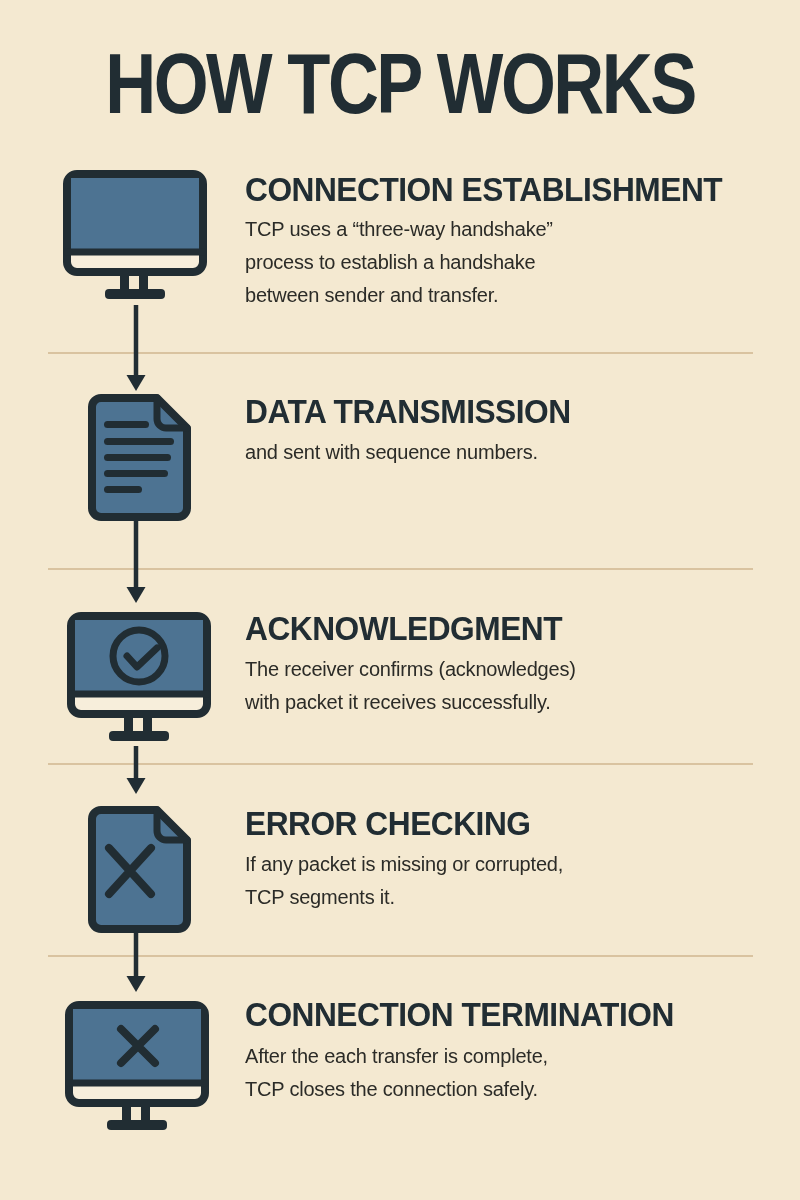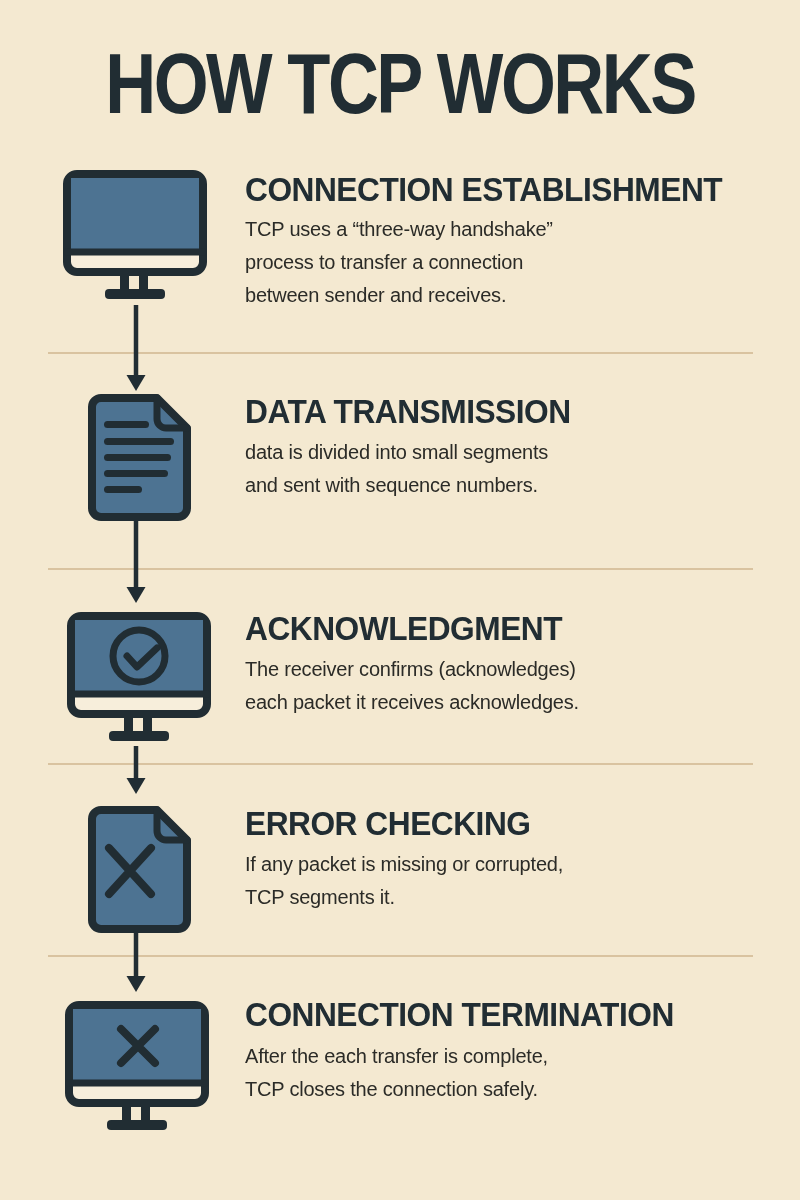--- a/index.html
+++ b/index.html
@@ -65,42 +65,41 @@
     <rect x="5" y="5" width="136" height="98" rx="10" fill="var(--chin)" stroke="var(--ink)" stroke-width="8"></rect>
     <rect x="9" y="9" width="128" height="74" fill="var(--blue)"></rect>
     <line x1="5" y1="83" x2="141" y2="83" class="stroke" stroke-width="7"></line>
     <rect x="58" y="103" width="9" height="19" class="fill-ink"></rect>
     <rect x="77" y="103" width="9" height="19" class="fill-ink"></rect>
     <rect x="43" y="120" width="60" height="10" rx="4" class="fill-ink"></rect>
   </svg>
   <h2 class="step-heading" style="top:170px">CONNECTION ESTABLISHMENT</h2>
   <div class="step-body" style="top:213px">
     <div>TCP uses a “three-way handshake”</div>
-    <div>process to transfer a connection</div>
-    <div>between sender and receives.</div>
+    <div>process to establish a handshake</div>
+    <div>between sender and transfer.</div>
   </div>
 
   <div class="divider" style="top:352px"></div>
   <svg class="arrow" style="top:305px" width="22" height="86" viewBox="0 0 22 86">
     <line x1="11" y1="0" x2="11" y2="71" class="stroke" stroke-width="4.5"></line>
     <polygon points="1.5,70 20.5,70 11,86" class="fill-ink"></polygon>
   </svg>
 
   <svg class="icon" style="left:80px;top:393px" width="112" height="128" viewBox="0 0 112 128">
     <path d="M21 5 H77 L107 35 V115 a9 9 0 0 1 -9 9 H21 a9 9 0 0 1 -9 -9 V14 a9 9 0 0 1 9 -9 Z" fill="var(--blue)" stroke="var(--ink)" stroke-width="8" stroke-linejoin="round"></path>
     <path d="M77 5 V26 a9 9 0 0 0 9 9 H107" class="stroke" stroke-width="7"></path>
     <rect x="24" y="28" width="45" height="7" rx="3.5" class="fill-ink"></rect>
     <rect x="24" y="45" width="70" height="7" rx="3.5" class="fill-ink"></rect>
     <rect x="24" y="61" width="67" height="7" rx="3.5" class="fill-ink"></rect>
     <rect x="24" y="77" width="64" height="7" rx="3.5" class="fill-ink"></rect>
     <rect x="24" y="93" width="38" height="7" rx="3.5" class="fill-ink"></rect>
   </svg>
   <h2 class="step-heading" style="top:392px">DATA TRANSMISSION</h2>
   <div class="step-body" style="top:436px">
-    <div>data is divided into small segments</div>
     <div>and sent with sequence numbers.</div>
   </div>
 
   <div class="divider" style="top:568px"></div>
   <svg class="arrow" style="top:521px" width="22" height="82" viewBox="0 0 22 82">
     <line x1="11" y1="0" x2="11" y2="67" class="stroke" stroke-width="4.5"></line>
     <polygon points="1.5,66 20.5,66 11,82" class="fill-ink"></polygon>
   </svg>
 
   <svg class="icon" style="left:66px;top:611px" width="146" height="132" viewBox="0 0 146 132">
@@ -109,21 +108,21 @@
     <line x1="5" y1="83" x2="141" y2="83" class="stroke" stroke-width="7"></line>
     <circle cx="73" cy="45" r="26" class="stroke" stroke-width="7"></circle>
     <path d="M61 45 l10 11 l20 -19" class="stroke" stroke-width="7"></path>
     <rect x="58" y="103" width="9" height="19" class="fill-ink"></rect>
     <rect x="77" y="103" width="9" height="19" class="fill-ink"></rect>
     <rect x="43" y="120" width="60" height="10" rx="4" class="fill-ink"></rect>
   </svg>
   <h2 class="step-heading" style="top:609px">ACKNOWLEDGMENT</h2>
   <div class="step-body" style="top:653px">
     <div>The receiver confirms (acknowledges)</div>
-    <div>each packet it receives acknowledges.</div>
+    <div>with packet it receives successfully.</div>
   </div>
 
   <div class="divider" style="top:763px"></div>
   <svg class="arrow" style="top:746px" width="22" height="48" viewBox="0 0 22 48">
     <line x1="11" y1="0" x2="11" y2="33" class="stroke" stroke-width="4.5"></line>
     <polygon points="1.5,32 20.5,32 11,48" class="fill-ink"></polygon>
   </svg>
 
   <svg class="icon" style="left:80px;top:805px" width="112" height="128" viewBox="0 0 112 128">
     <path d="M21 5 H77 L107 35 V115 a9 9 0 0 1 -9 9 H21 a9 9 0 0 1 -9 -9 V14 a9 9 0 0 1 9 -9 Z" fill="var(--blue)" stroke="var(--ink)" stroke-width="8" stroke-linejoin="round"></path>

